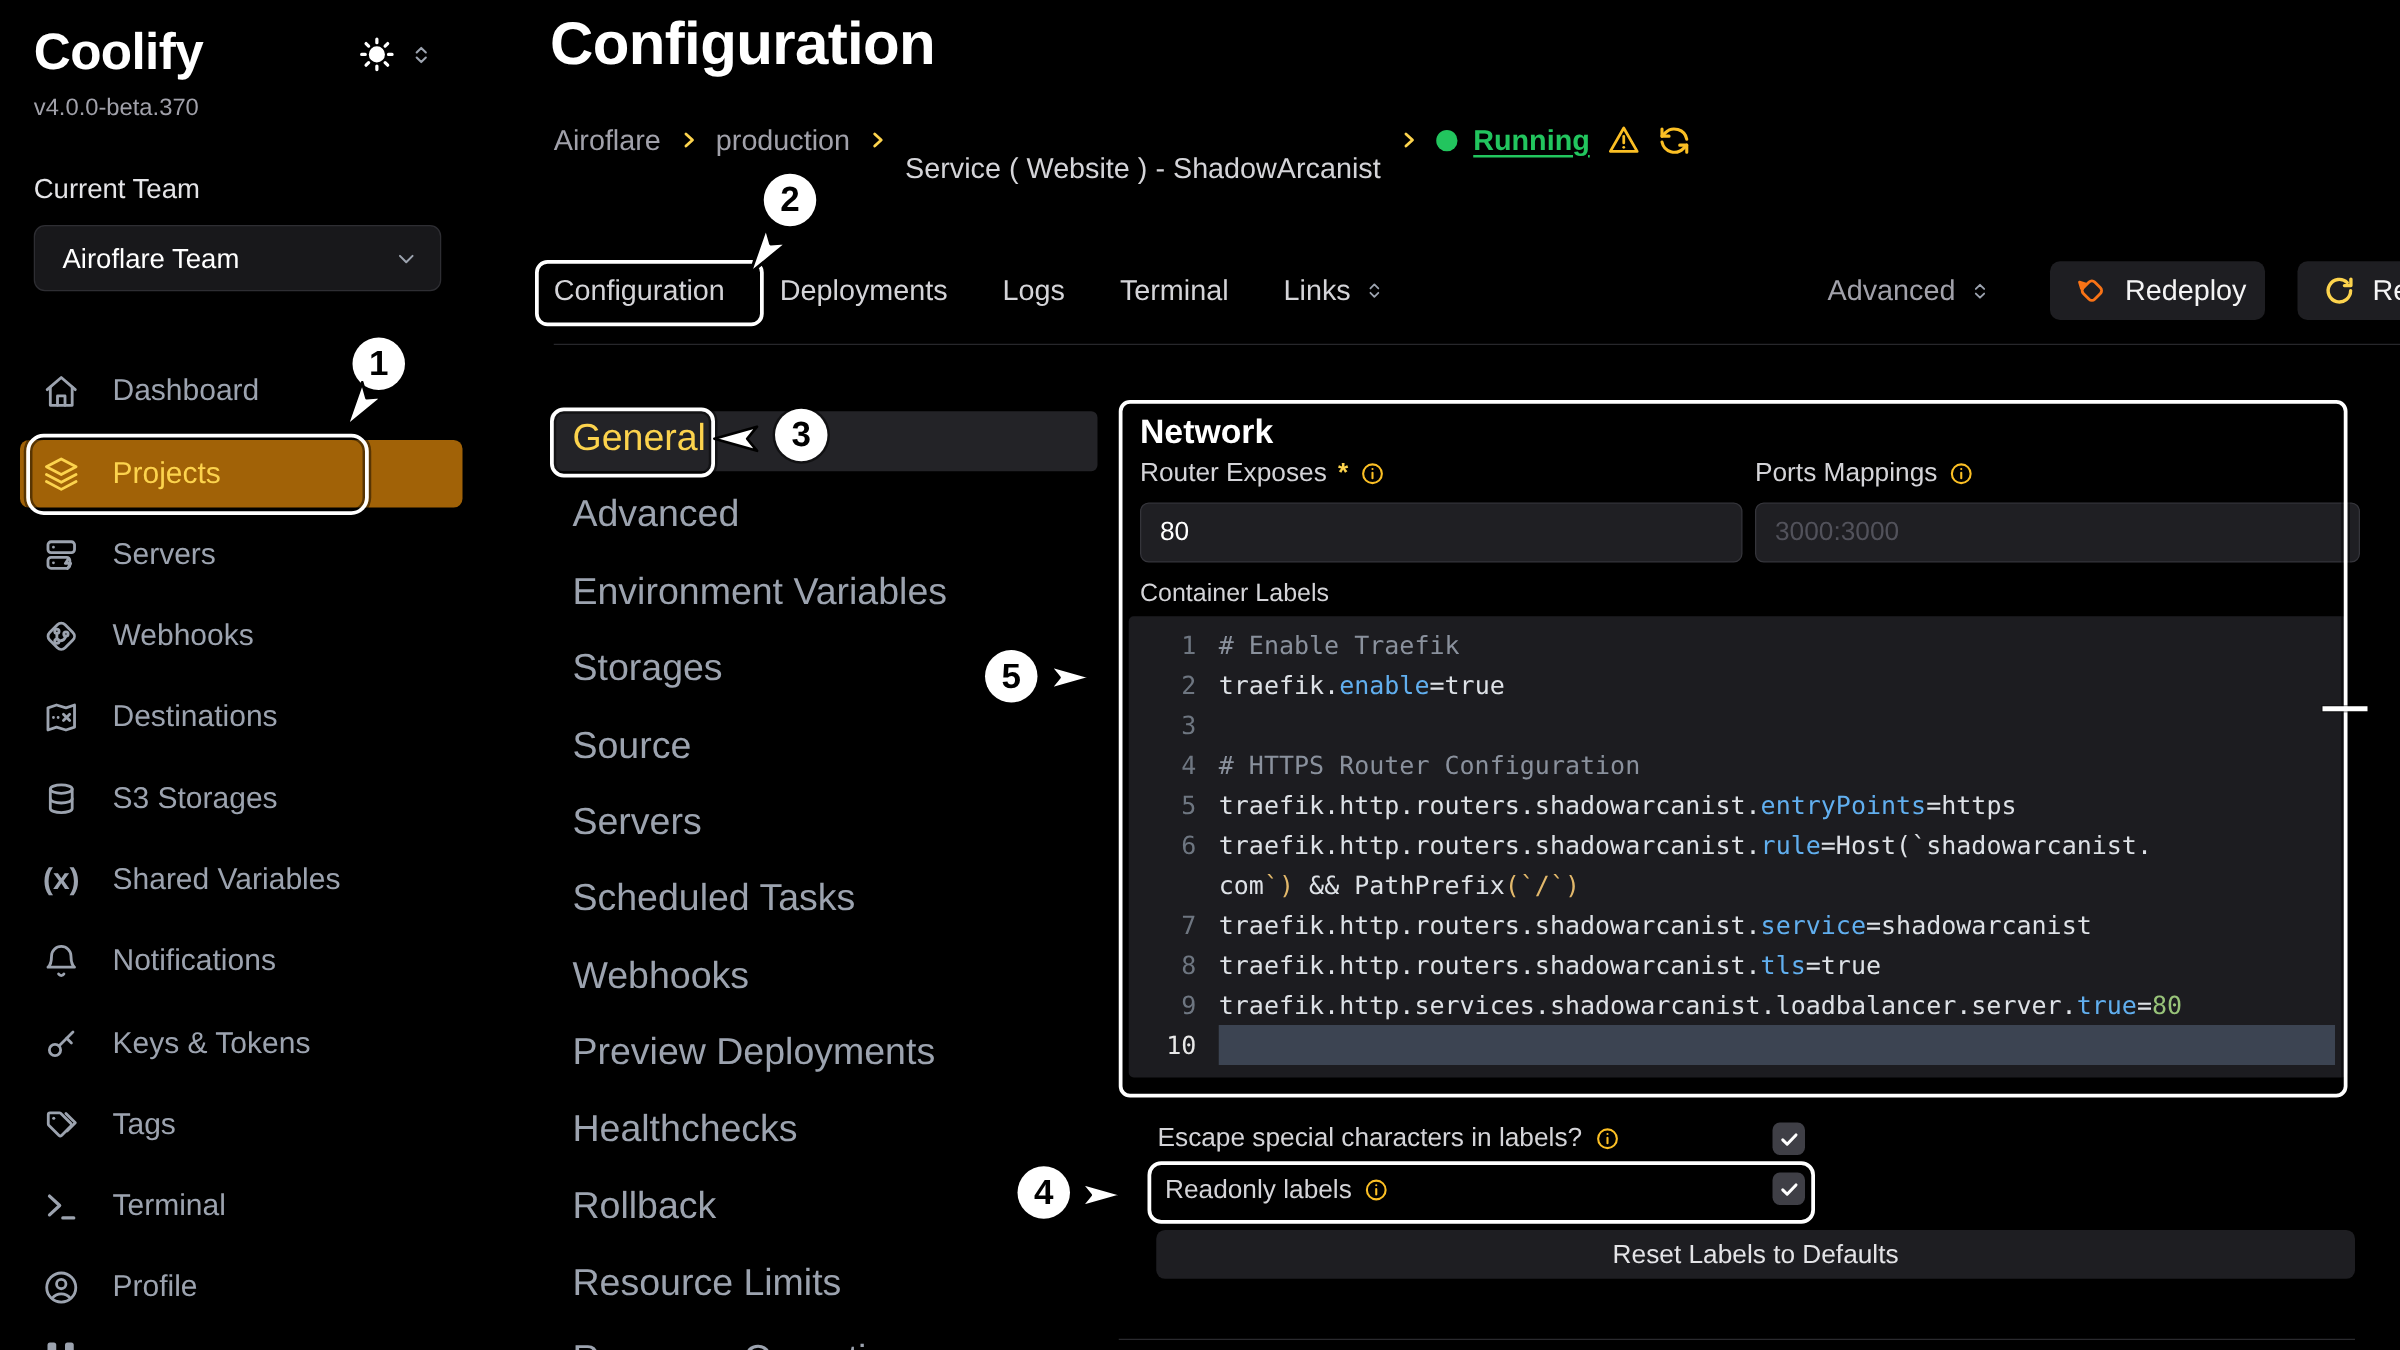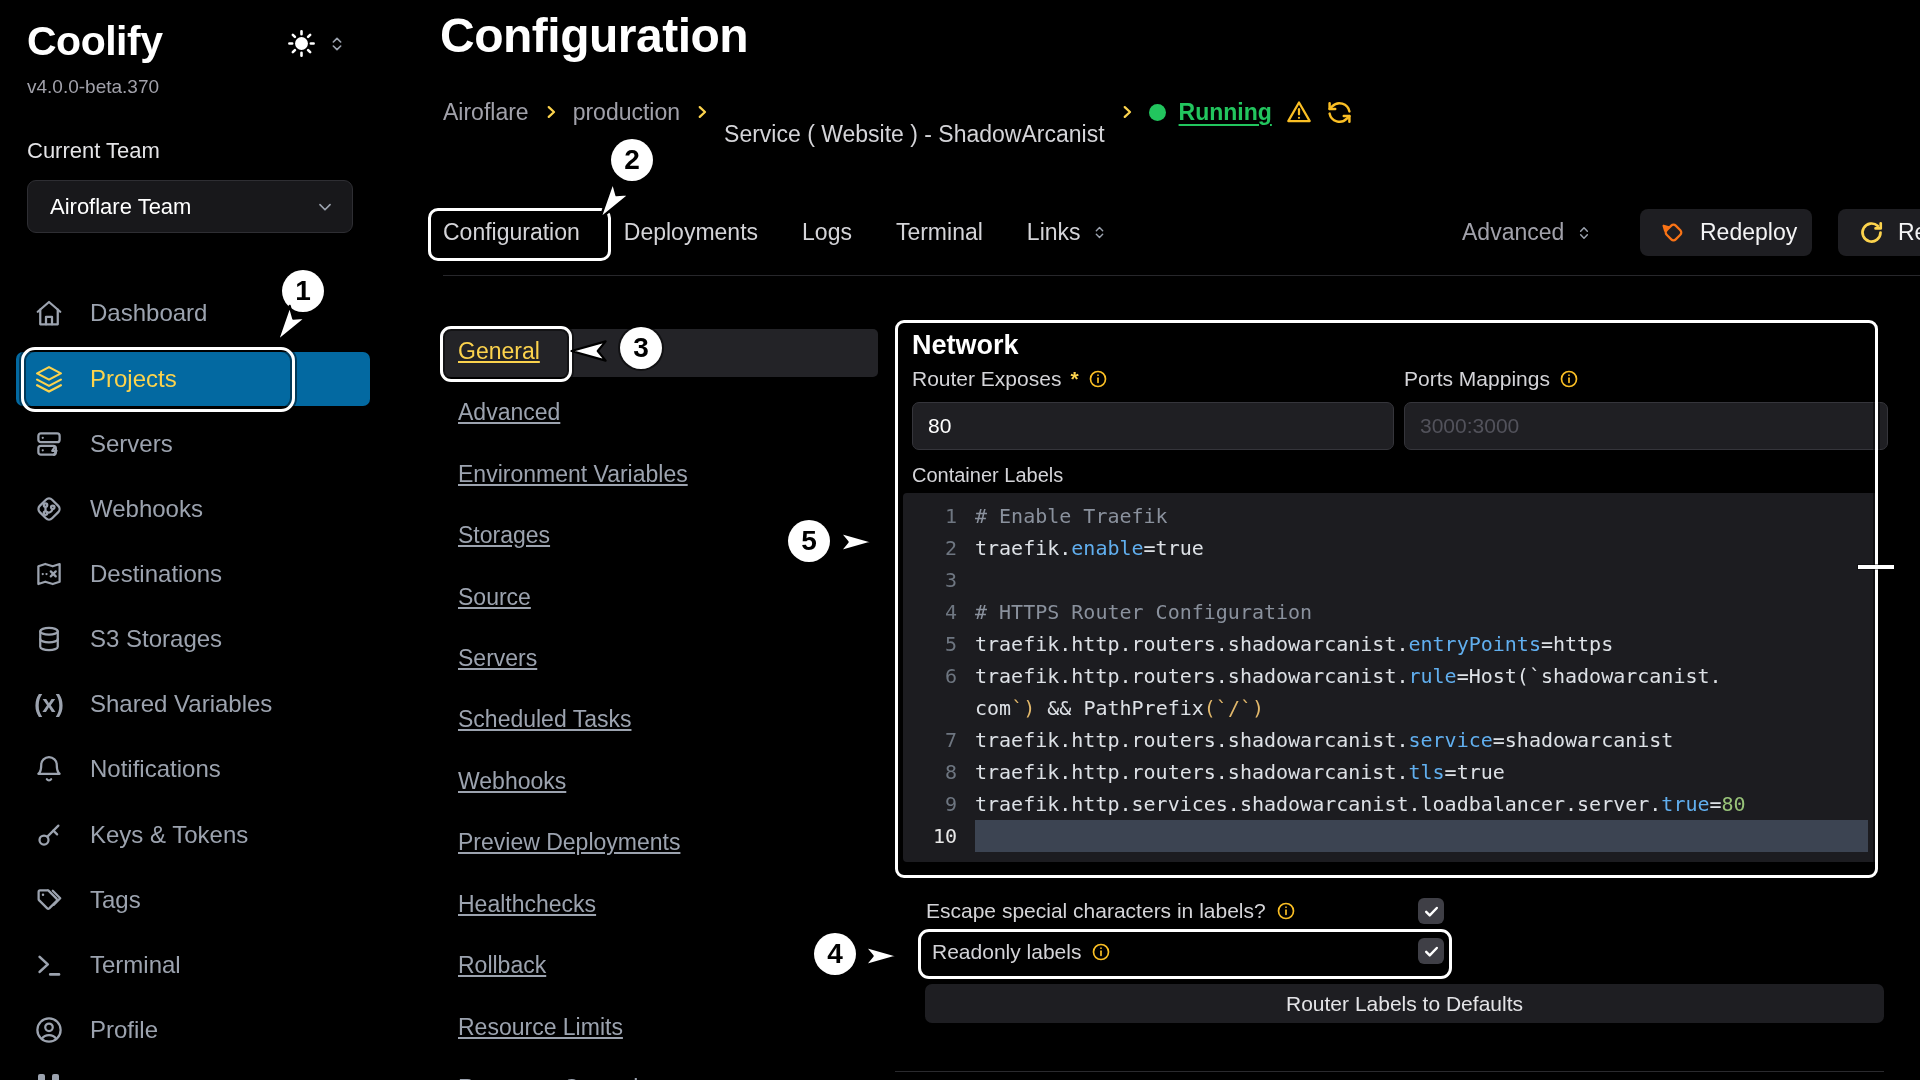--- a/index.html
+++ b/index.html
@@ -13,21 +13,21 @@
   
   .brand{left:27px;top:18px;font-size:41px;font-weight:bold;letter-spacing:-0.5px;}
   .version{left:27px;top:76px;font-size:19px;color:#a1a1aa;}
   .team-label{left:27px;top:138px;font-size:22px;color:#e4e4e7;}
   .team-select{left:27px;top:180px;width:326px;height:53px;background:#18181b;
     border:1px solid #2e2e33;border-radius:9px;display:flex;align-items:center;
     justify-content:space-between;padding:0 16px 0 22px;box-sizing:border-box;font-size:22px;}
   .side-item{left:34px;display:flex;align-items:center;gap:26px;height:42px;width:335px;
     color:#9ca3af;font-size:24px;}
   .side-item .lbl{white-space:nowrap;}
-  .side-row-active{left:16px;top:352px;width:354px;height:54px;background:#0369a1;
+  .side-row-active{left:16px;top:352px;width:354px;height:54px;background:#a16207;
     border-radius:7px;display:flex;align-items:center;gap:26px;padding-left:18px;
     box-sizing:border-box;color:#fcd34d;font-size:24px;}
   .var-glyph{width:30px;text-align:center;color:#9ca3af;font-weight:bold;font-size:24px;}
 
   
   .page-title{left:440px;top:8px;font-size:48px;font-weight:bold;letter-spacing:-0.5px;}
   .crumbs{left:443px;top:97px;height:30px;display:flex;align-items:center;gap:13px;
     font-size:23px;color:#a1a1aa;white-space:nowrap;}
   .run-dot{width:17px;height:17px;border-radius:50%;background:#22c55e;}
   .running{color:#22c55e;font-weight:bold;text-decoration:underline;text-underline-offset:4px;}
@@ -35,21 +35,21 @@
     font-size:23px;color:#d4d4d8;white-space:nowrap;}
   .tab{display:flex;align-items:center;gap:9px;}
   .toolbar-adv{left:1462px;top:209px;height:47px;display:flex;align-items:center;gap:10px;
     font-size:23px;color:#a1a1aa;}
   .btn{position:absolute;top:209px;height:47px;background:#1e1e22;border-radius:8px;
     display:flex;align-items:center;gap:13px;padding:0 20px;font-size:23px;color:#f4f4f5;
     box-sizing:border-box;}
   .tab-divider{left:443px;top:275px;width:1477px;height:1px;background:#27272b;}
 
   
-  .sub-item{left:458px;height:30px;line-height:30px;font-size:23px;color:#9ca3af;white-space:nowrap;text-decoration:underline;}
+  .sub-item{left:458px;height:30px;line-height:30px;font-size:30px;color:#9ca3af;white-space:nowrap;}
   .sub-active-strip{left:440px;top:329px;width:438px;height:48px;background:#232327;border-radius:5px;}
 
   
   .panel-title{left:912px;top:330px;font-size:27px;font-weight:bold;}
   .field-label{position:absolute;top:367px;display:flex;align-items:center;gap:9px;
     font-size:21px;color:#d4d4d8;}
   .req{color:#fcd34d;font-weight:bold;}
   .txt-input{position:absolute;top:402px;height:48px;background:#1f1f23;border:1px solid #35353b;
     border-radius:7px;color:#fff;font-size:21px;padding:0 15px;box-sizing:border-box;
     font-family:"Liberation Sans",sans-serif;}
@@ -456,21 +456,21 @@
       </svg>
   </span>
 </div>
 <div class="checkbox" style="left:1418px;top:938px;">
   <svg width="17" height="17" viewBox="0 0 24 24" style="stroke:#fff;stroke-width:3.4;fill:none;stroke-linecap:round;stroke-linejoin:round;">
       <path d="m4.5 12.5 5 5L19.5 7"></path>
     </svg>
 </div>
 <div class="ann-box" style="left:918px;top:929px;width:528px;height:44px;border-radius:11px;"></div>
 
-<div class="abs reset-btn">Router Labels to Defaults</div>
+<div class="abs reset-btn">Reset Labels to Defaults</div>
 <div class="abs bottom-line"></div>
 
 <div class="badge" style="left:282px;top:270px;">1</div>
 <div class="cursor-arrow" style="left:266px;top:304px;transform:rotate(125deg);">
   <svg width="44" height="44" viewBox="0 0 48 48">
       <path d="M5 13 44 24 5 35 14 24 Z" fill="#fff" stroke="#000" stroke-width="2.5" stroke-linejoin="round"></path>
     </svg>
 </div>
 
 <div class="badge" style="left:611px;top:139px;">2</div>

